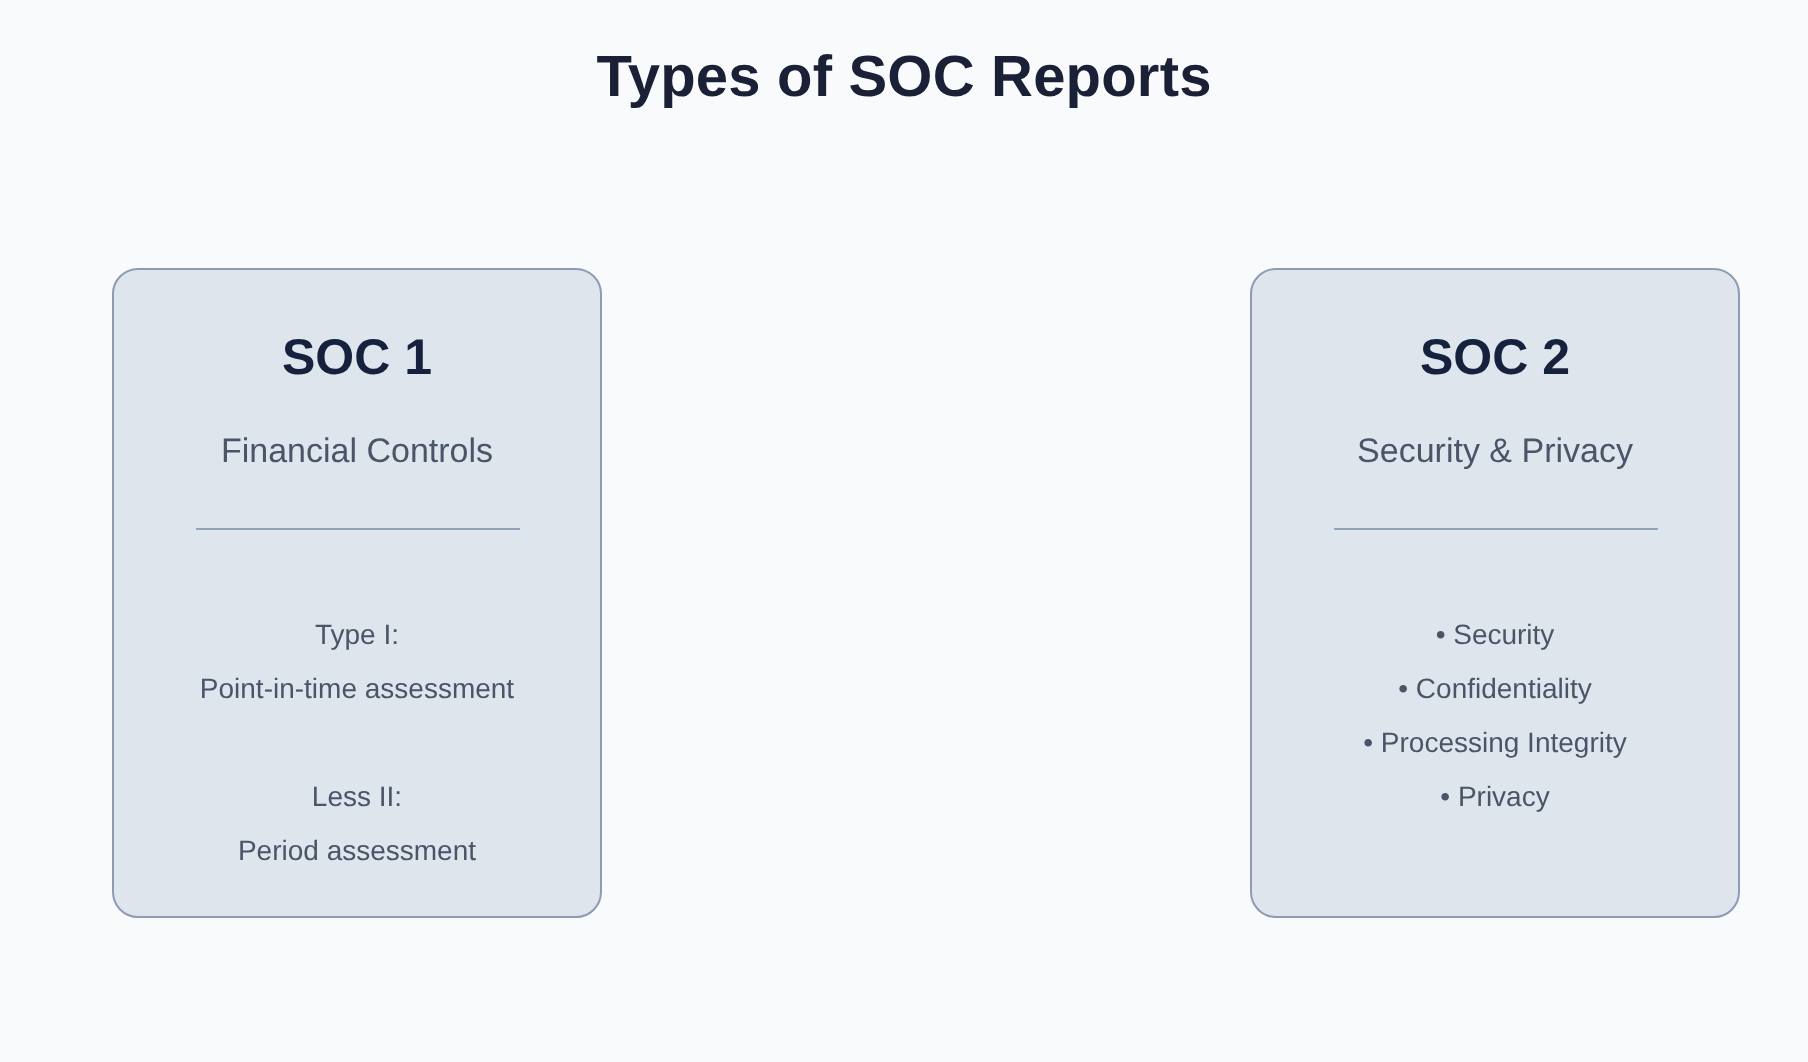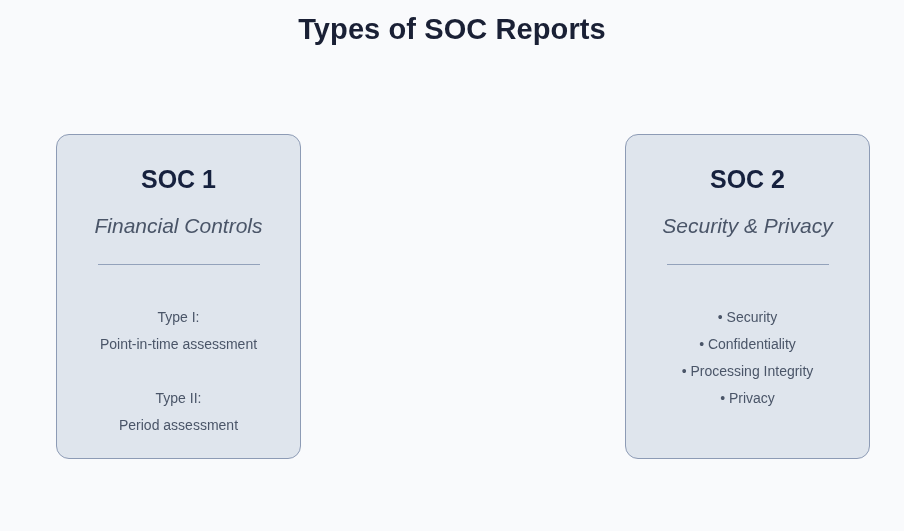--- a/index.html
+++ b/index.html
@@ -15,21 +15,21 @@
     overflow: hidden;
   }
   .page {
     position: relative;
     width: 904px;
     height: 531px;
     box-sizing: border-box;
   }
   .page-title {
     margin: 0;
-    padding-top: 11px;
+    padding-top: 21px;
     text-align: center;
     font-size: 29px;
     font-weight: bold;
     color: #1a2035;
     letter-spacing: 0.1px;
     line-height: 36px;
   }
   .cards-row {
     position: absolute;
     top: 134px;
@@ -53,26 +53,25 @@
   }
   .card-title {
     font-size: 25px;
     font-weight: bold;
     color: #16213e;
     line-height: 30px;
     margin: 0;
     padding-top: 7px;
   }
   .card-subtitle {
-    font-size: 21px;
+    font-size: 17px;
     color: #4a5568;
     line-height: 22px;
     margin: 0;
     padding-top: 21px;
-    font-style: italic;
   }
   .card-divider {
     width: 162px;
     height: 1px;
     background: #93a2bb;
     margin: 0;
     margin-top: 27px;
     border: 0;
   }
   .card-body {
@@ -101,21 +100,21 @@
   <div class="cards-row">
 
     <div class="card">
       <div class="card-title">SOC 1</div>
       <div class="card-subtitle">Financial Controls</div>
       <hr class="card-divider">
       <div class="card-body">
           <span class="body-line">Type I:</span>
           <span class="body-line">Point-in-time assessment</span>
           <span class="body-line spacer">&nbsp;</span>
-          <span class="body-line">Type II:</span>
+          <span class="body-line">Less II:</span>
           <span class="body-line">Period assessment</span>
         </div>
     </div>
 
     <div class="card">
       <div class="card-title">SOC 2</div>
       <div class="card-subtitle">Security &amp; Privacy</div>
       <hr class="card-divider">
       <div class="card-body">
           <span class="body-line">• Security</span>

